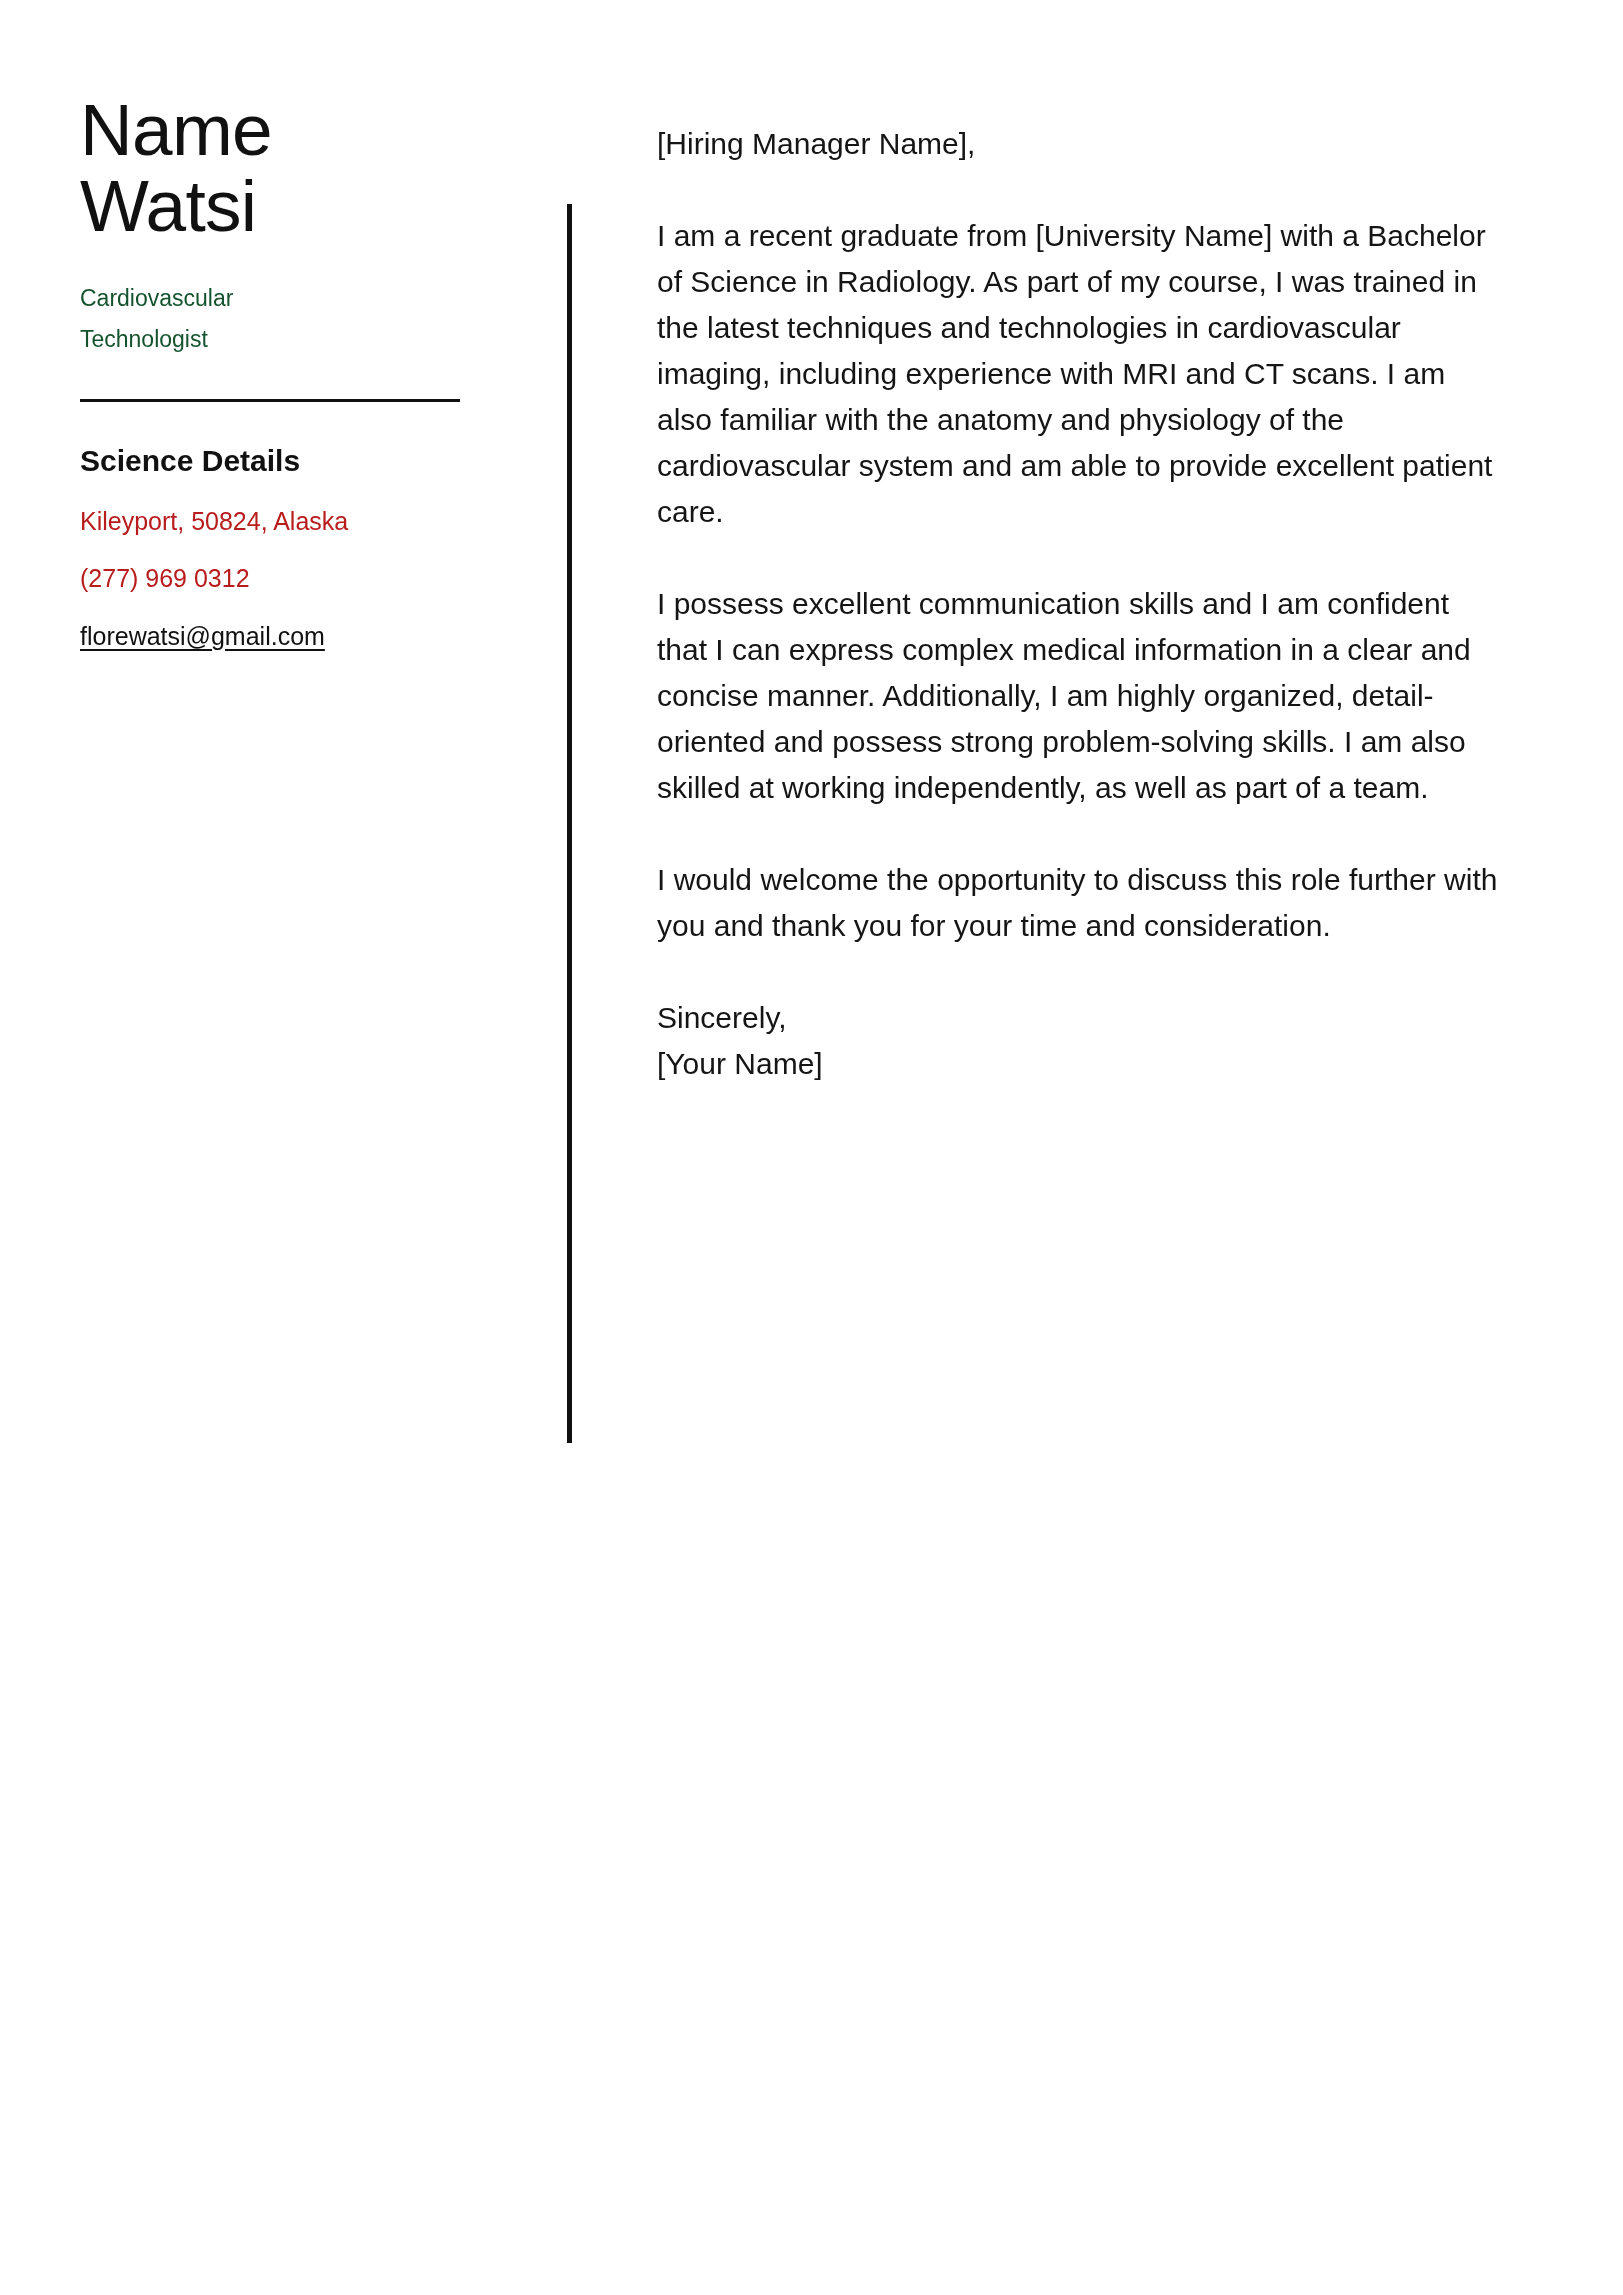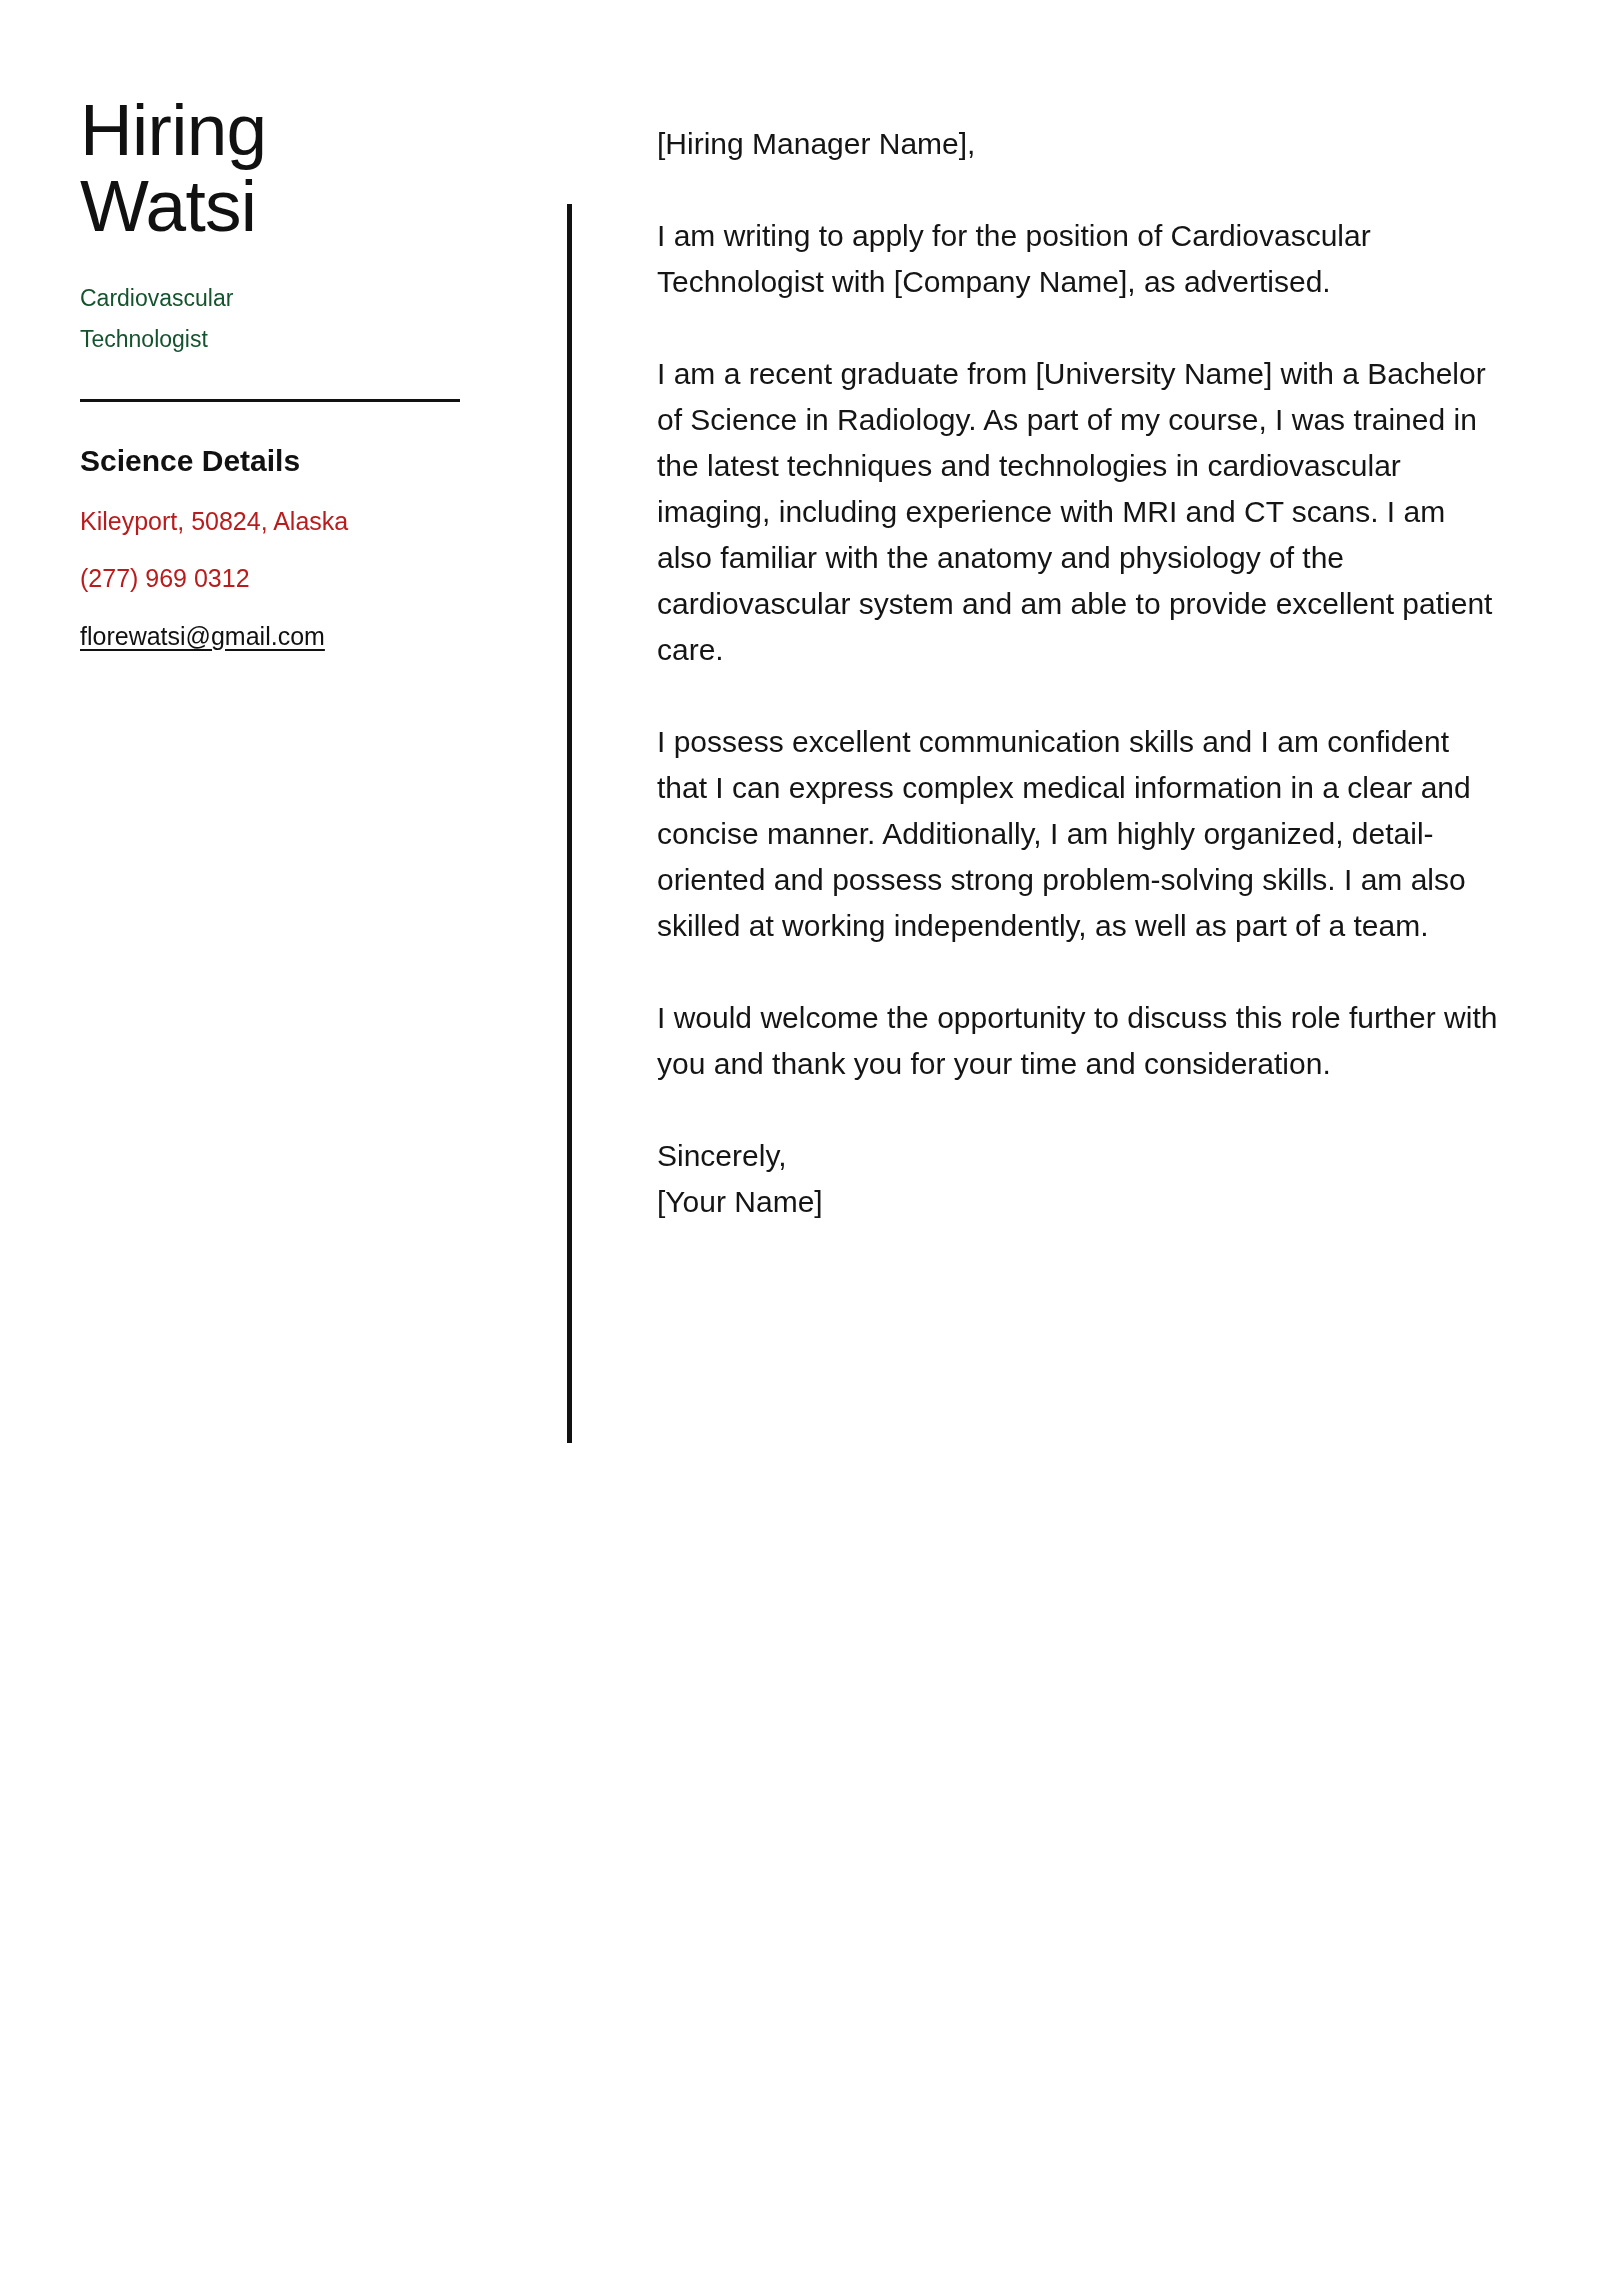--- a/index.html
+++ b/index.html
@@ -131,21 +131,21 @@
   }
 </style>
 </head>
 <body>
 
 <div class="page">
 
   <div class="sidebar">
 
     <div class="name-block">
-      <span class="name-line">Hiring</span>
+      <span class="name-line">Name</span>
       <span class="name-line">Watsi</span>
     </div>
 
     <div class="job-title">Cardiovascular Technologist</div>
 
     <div class="sidebar-rule"></div>
 
     <div class="contact-heading">Science Details</div>
 
     <ul class="contact-list">
@@ -154,21 +154,20 @@
       <li class="contact-item link">florewatsi@gmail.com</li>
     </ul>
 
   </div>
 
   <div class="divider"></div>
 
   <div class="letter">
 
     <p class="salutation">[Hiring Manager Name],</p>
-    <p>I am writing to apply for the position of Cardiovascular Technologist with [Company Name], as advertised.</p>
     <p>I am a recent graduate from [University Name] with a Bachelor of Science in Radiology. As part of my course, I was trained in the latest techniques and technologies in cardiovascular imaging, including experience with MRI and CT scans. I am also familiar with the anatomy and physiology of the cardiovascular system and am able to provide excellent patient care.</p>
     <p>I possess excellent communication skills and I am confident that I can express complex medical information in a clear and concise manner. Additionally, I am highly organized, detail-oriented and possess strong problem-solving skills. I am also skilled at working independently, as well as part of a team.</p>
     <p class="closing">I would welcome the opportunity to discuss this role further with you and thank you for your time and consideration.</p>
 
     <div class="sign-off">
       <p>Sincerely,</p>
       <p class="signature">[Your Name]</p>
     </div>
 
   </div>

